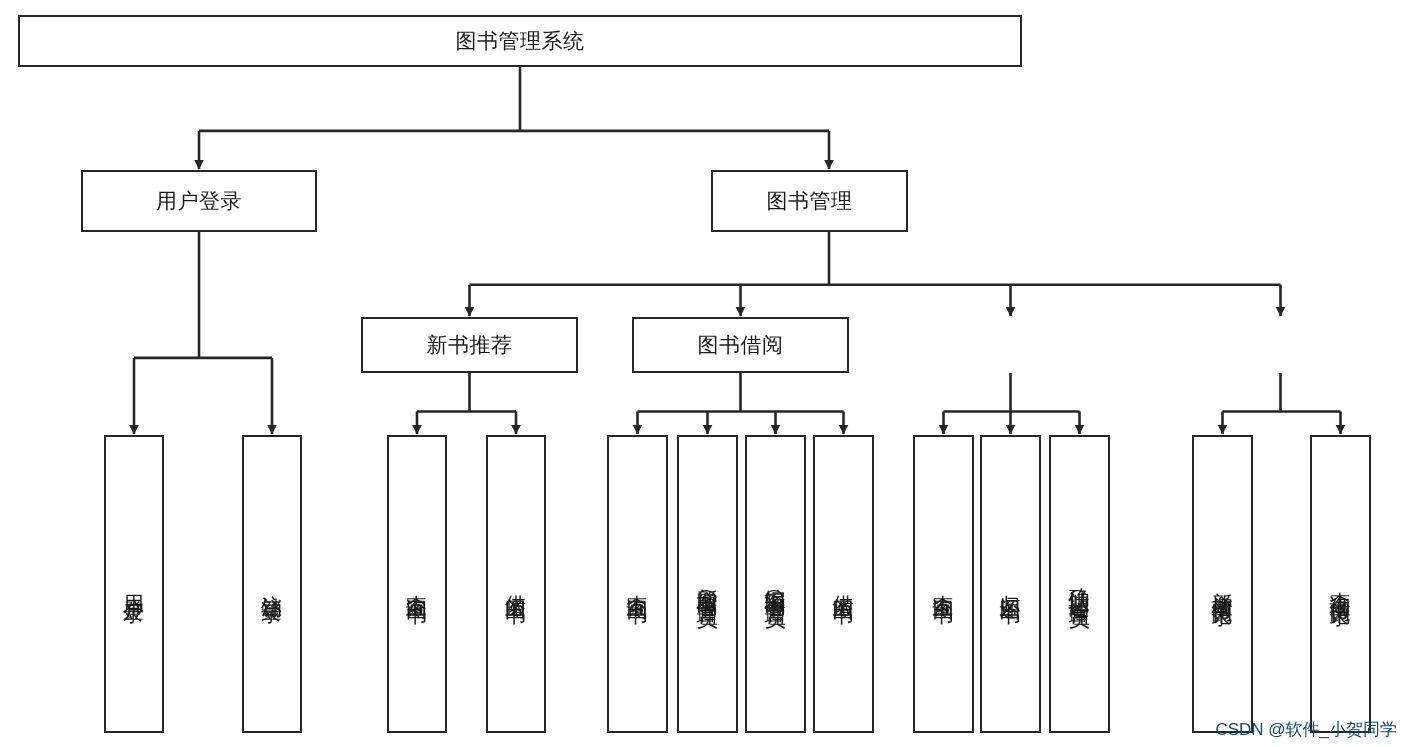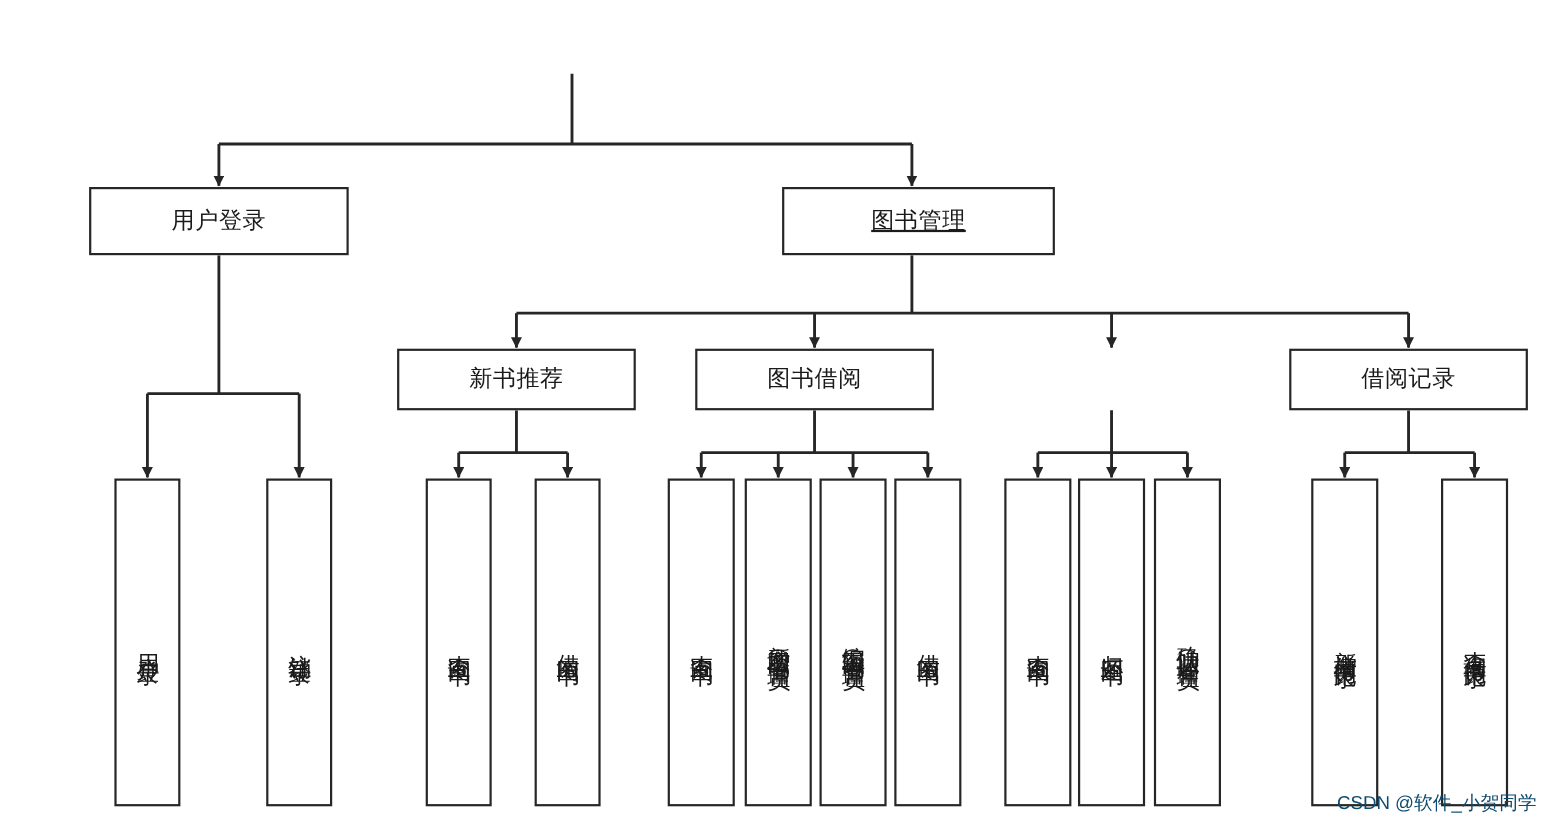--- a/index.html
+++ b/index.html
@@ -101,36 +101,36 @@
         <path d="M1010.5,373 L1010.5,411.44 M943.5,411.44 L1079.5,411.44"></path>
         <path d="M943.5,411.44 L943.5,434" marker-end="url(#arrow)"></path>
         <path d="M1010.5,411.44 L1010.5,434" marker-end="url(#arrow)"></path>
         <path d="M1079.5,411.44 L1079.5,434" marker-end="url(#arrow)"></path>
         <path d="M1280.5,373 L1280.5,411.44 M1222.5,411.44 L1340.5,411.44"></path>
         <path d="M1222.5,411.44 L1222.5,434" marker-end="url(#arrow)"></path>
         <path d="M1340.5,411.44 L1340.5,434" marker-end="url(#arrow)"></path>
       </g>
   </svg>
 
+  <div class="node horiz" style="left: 18px; top: 15px; width: 1004px; height: 52px;">
+    <span class="label">图书管理系统</span>
+  </div>
 
   <div class="node horiz" style="left: 81px; top: 170px; width: 236px; height: 62px;">
     <span class="label">用户登录</span>
   </div>
-  <div class="node horiz" style="left: 711px; top: 170px; width: 248px; height: 62px; text-decoration: underline;">
+  <div class="node horiz" style="left: 711px; top: 170px; width: 197px; height: 62px;">
     <span class="label">图书管理</span>
   </div>
 
   <div class="node horiz" style="left: 361px; top: 317px; width: 217px; height: 56px;">
     <span class="label">新书推荐</span>
   </div>
   <div class="node horiz" style="left: 632px; top: 317px; width: 217px; height: 56px;">
     <span class="label">图书借阅</span>
-  </div>
-  <div class="node horiz" style="left: 1172px; top: 317px; width: 217px; height: 56px;">
-    <span class="label">借阅记录</span>
   </div>
 
   <div class="node vert" style="left: 104px; top: 435px; width: 60px; height: 298px;">
     <span class="label">用户登录</span>
   </div>
   <div class="node vert" style="left: 242px; top: 435px; width: 60px; height: 298px;">
     <span class="label">注销登录</span>
   </div>
 
   <div class="node vert" style="left: 387px; top: 435px; width: 60px; height: 298px;">

